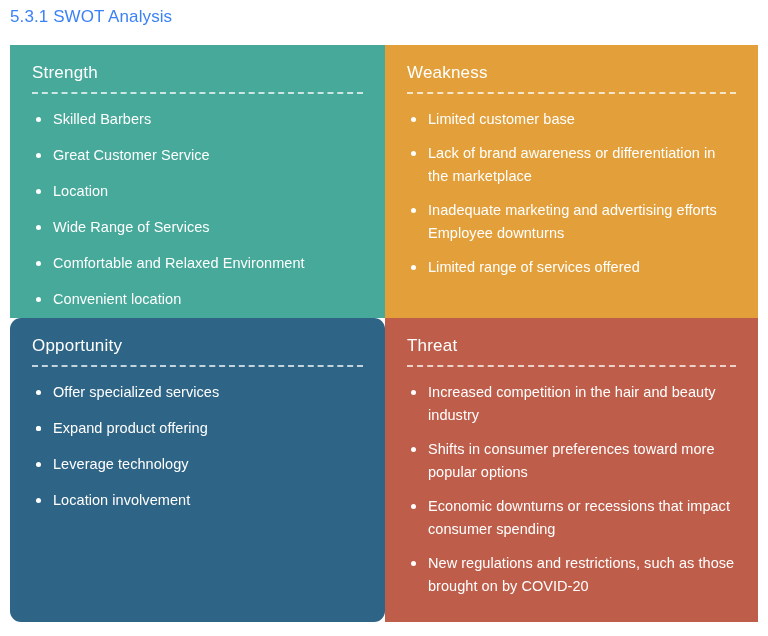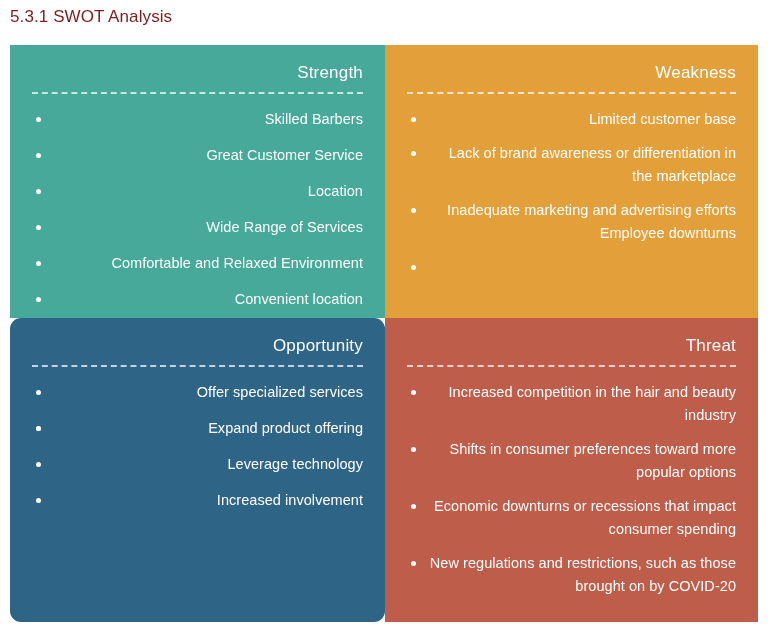--- a/index.html
+++ b/index.html
@@ -21,37 +21,36 @@
     box-sizing: border-box;
   }
 
   
   .section-title {
     position: absolute;
     left: 10px;
     top: 5px;
     font-size: 17px;
     font-weight: 400;
-    color: #7f1d1d;
+    color: #3b82f6;
     letter-spacing: 0.1px;
     line-height: 24px;
     white-space: nowrap;
   }
 
   
   .swot-grid {
     position: absolute;
     left: 10px;
     top: 45px;
     width: 600px;
     height: 577px;
     display: grid;
     grid-template-columns: 375px 373px;
     grid-template-rows: 273px 304px;
-    text-align: right;
   }
 
   .quadrant {
     position: relative;
     box-sizing: border-box;
     padding: 16px 22px 10px 22px;
     overflow: hidden;
   }
 
   .q-strength    { background: #46a99a; }
@@ -159,20 +158,21 @@
         <li class="q-item">
           <span class="bullet"></span>
           <span>Lack of brand awareness or differentiation in the marketplace</span>
         </li>
         <li class="q-item">
           <span class="bullet"></span>
           <span>Inadequate marketing and advertising efforts Employee downturns</span>
         </li>
         <li class="q-item">
           <span class="bullet"></span>
+          <span>Limited range of services offered</span>
         </li>
       </ul>
     </div>
 
     <div class="quadrant q-opportunity">
       <div class="q-heading">Opportunity</div>
       <div class="q-divider"></div>
       <ul class="q-list">
         <li class="q-item">
           <span class="bullet"></span>
@@ -184,21 +184,21 @@
         <li class="q-item">
           <span class="bullet"></span>
           <span>Expand product offering</span>
         </li>
         <li class="q-item">
           <span class="bullet"></span>
           <span>Leverage technology</span>
         </li>
         <li class="q-item">
           <span class="bullet"></span>
-          <span>Increased involvement</span>
+          <span>Location involvement</span>
         </li>
       </ul>
     </div>
 
     <div class="quadrant q-threat">
       <div class="q-heading">Threat</div>
       <div class="q-divider"></div>
       <ul class="q-list">
         <li class="q-item">
           <span class="bullet"></span>

